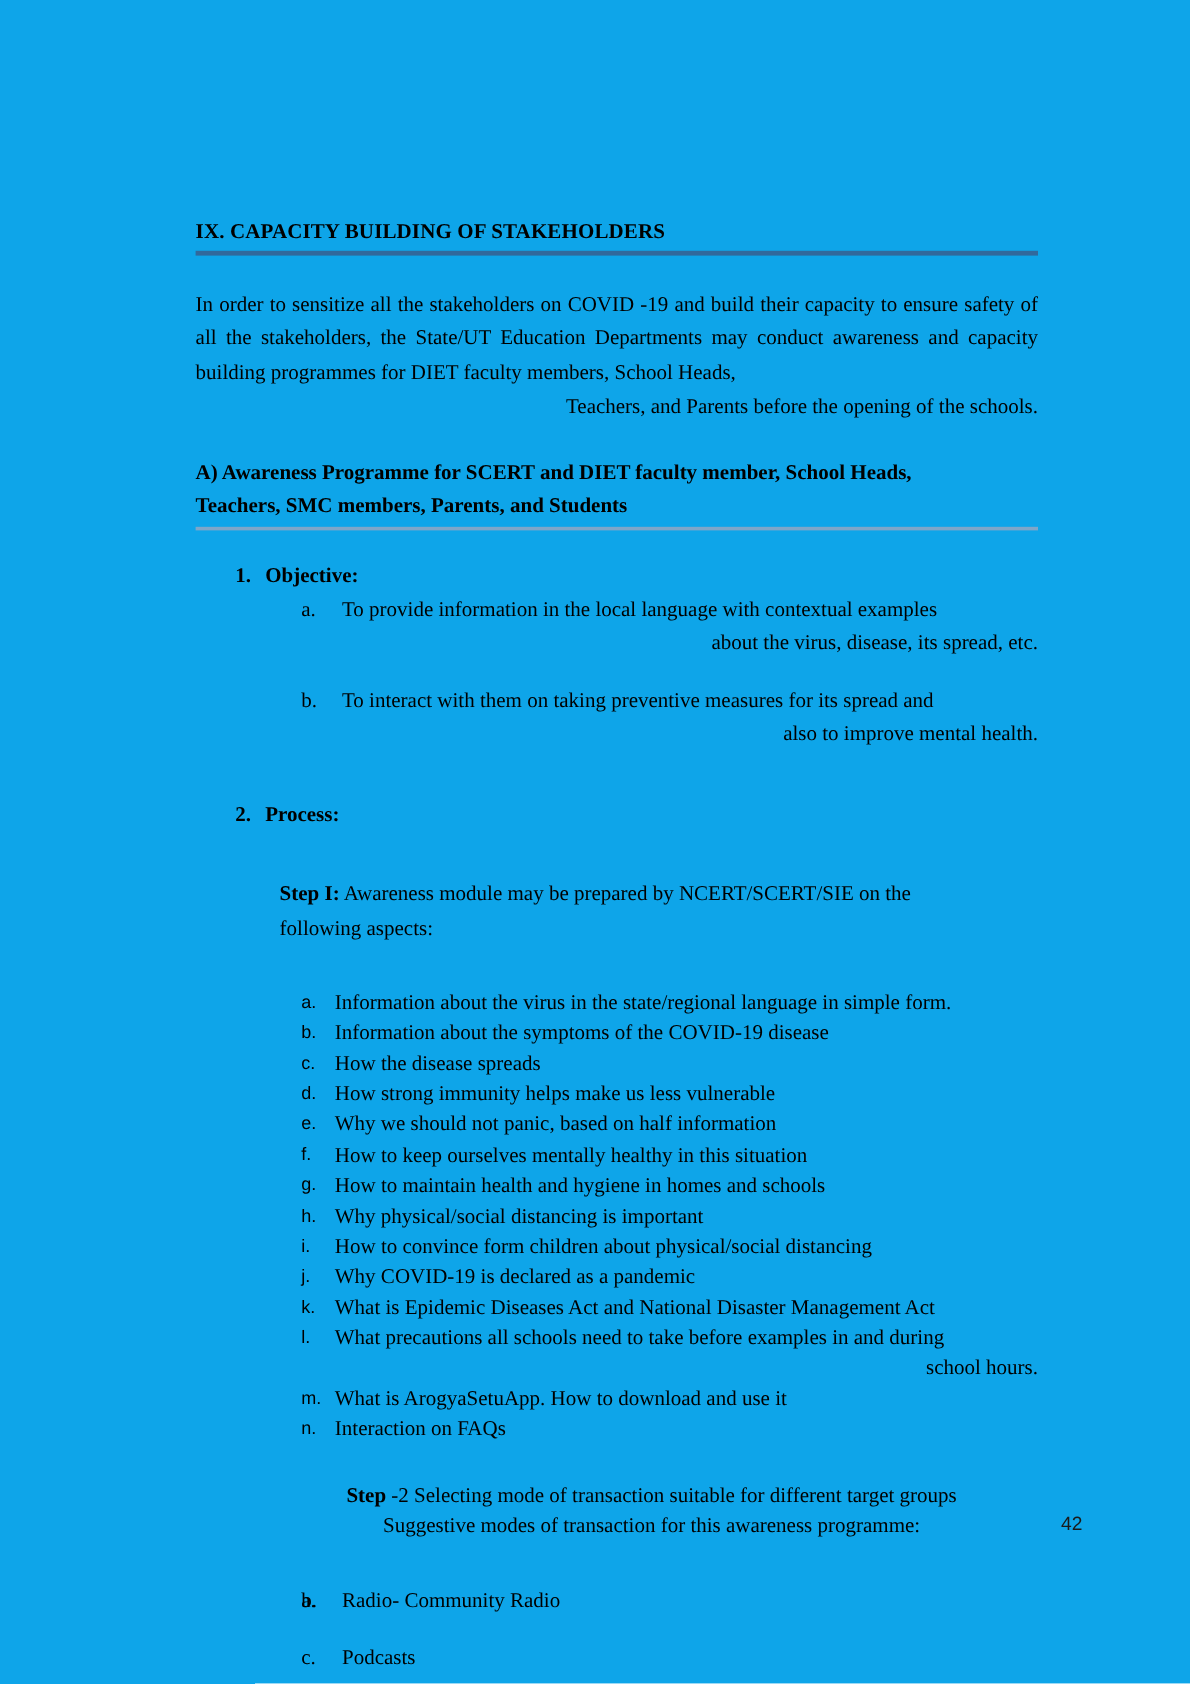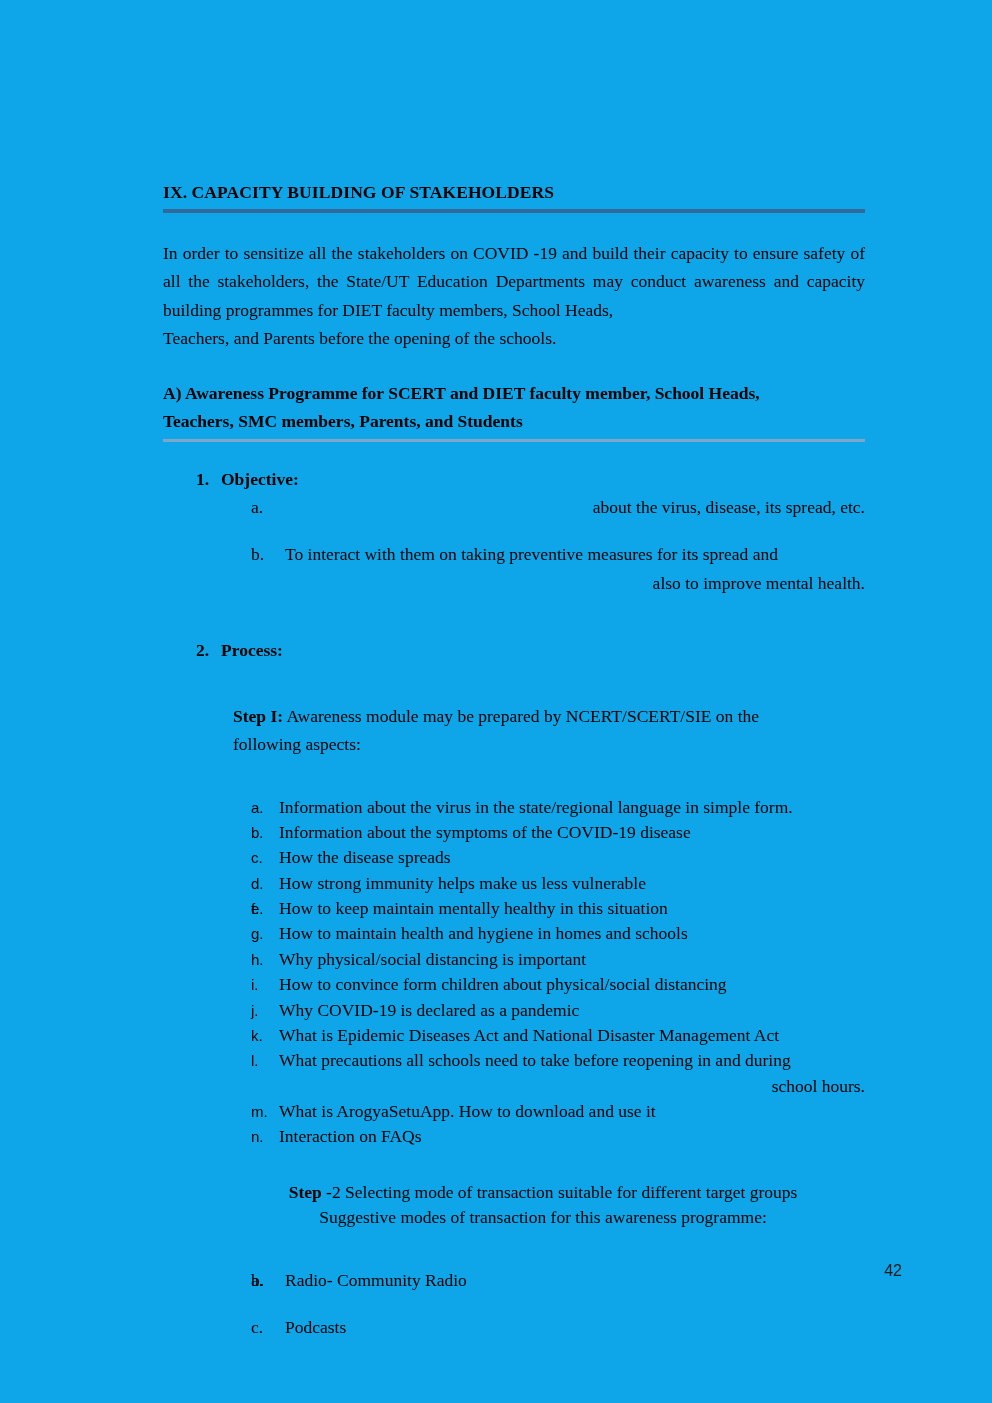--- a/index.html
+++ b/index.html
@@ -63,21 +63,21 @@
   
   p.body {
     font-size: 17.5px;
     line-height: 1.62;
     margin: 0;
     text-align: justify;
     text-justify: inter-word;
   }
   p.body .lastline {
     display: block;
-    text-align: left;
+    text-align: right;
   }
 
   .gap-intro   { height: 26px; }
   .gap-a       { height: 28px; }
   .gap-objective { height: 23px; }
   .gap-process { height: 20px; }
   .gap-step1   { height: 26px; }
   .gap-list1   { height: 24px; }
   .gap-step2   { height: 30px; }
   .gap-list2   { height: 16px; }
@@ -204,21 +204,21 @@
     <ul class="numlist">
       <li>
         <span class="marker">1.</span>
         <span>Objective:</span>
       </li>
     </ul>
 
     <ul class="alpha spaced">
       <li>
         <span class="marker">a.</span>
-        <span class="txt"><span class="lastline">about the virus, disease, its spread, etc.</span></span>
+        <span class="txt"><span>To provide information in the local language with contextual examples</span><span class="lastline">about the virus, disease, its spread, etc.</span></span>
       </li>
       <li>
         <span class="marker">b.</span>
         <span class="txt"><span>To interact with them on taking preventive measures for its spread and</span><span class="lastline">also to improve mental health.</span></span>
       </li>
     </ul>
 
     <div class="gap-process"></div>
 
     <ul class="numlist">
@@ -246,24 +246,25 @@
       <li>
           <span class="marker">c.</span>
           <span class="txt">How the disease spreads</span>
         </li>
       <li>
           <span class="marker">d.</span>
           <span class="txt">How strong immunity helps make us less vulnerable</span>
         </li>
       <li>
           <span class="marker">e.</span>
+          <span class="txt">Why we should not panic, based on half information</span>
         </li>
       <li>
           <span class="marker">f.</span>
-          <span class="txt">How to keep maintain mentally healthy in this situation</span>
+          <span class="txt">How to keep ourselves mentally healthy in this situation</span>
         </li>
       <li>
           <span class="marker">g.</span>
           <span class="txt">How to maintain health and hygiene in homes and schools</span>
         </li>
       <li>
           <span class="marker">h.</span>
           <span class="txt">Why physical/social  distancing is important</span>
         </li>
       <li>
@@ -273,21 +274,21 @@
       <li>
           <span class="marker">j.</span>
           <span class="txt">Why COVID-19 is declared as a pandemic</span>
         </li>
       <li>
           <span class="marker">k.</span>
           <span class="txt">What is Epidemic Diseases Act and National Disaster Management Act</span>
         </li>
       <li>
           <span class="marker">l.</span>
-          <span class="txt"><span>What precautions all schools need to take before reopening in and during</span><span class="lastline">school hours.</span></span>
+          <span class="txt"><span>What precautions all schools need to take before examples in and during</span><span class="lastline">school hours.</span></span>
         </li>
       <li>
           <span class="marker">m.</span>
           <span class="txt">What is ArogyaSetuApp. How to download and use it</span>
         </li>
       <li>
           <span class="marker">n.</span>
           <span class="txt">Interaction on FAQs</span>
         </li>
     </ul>

